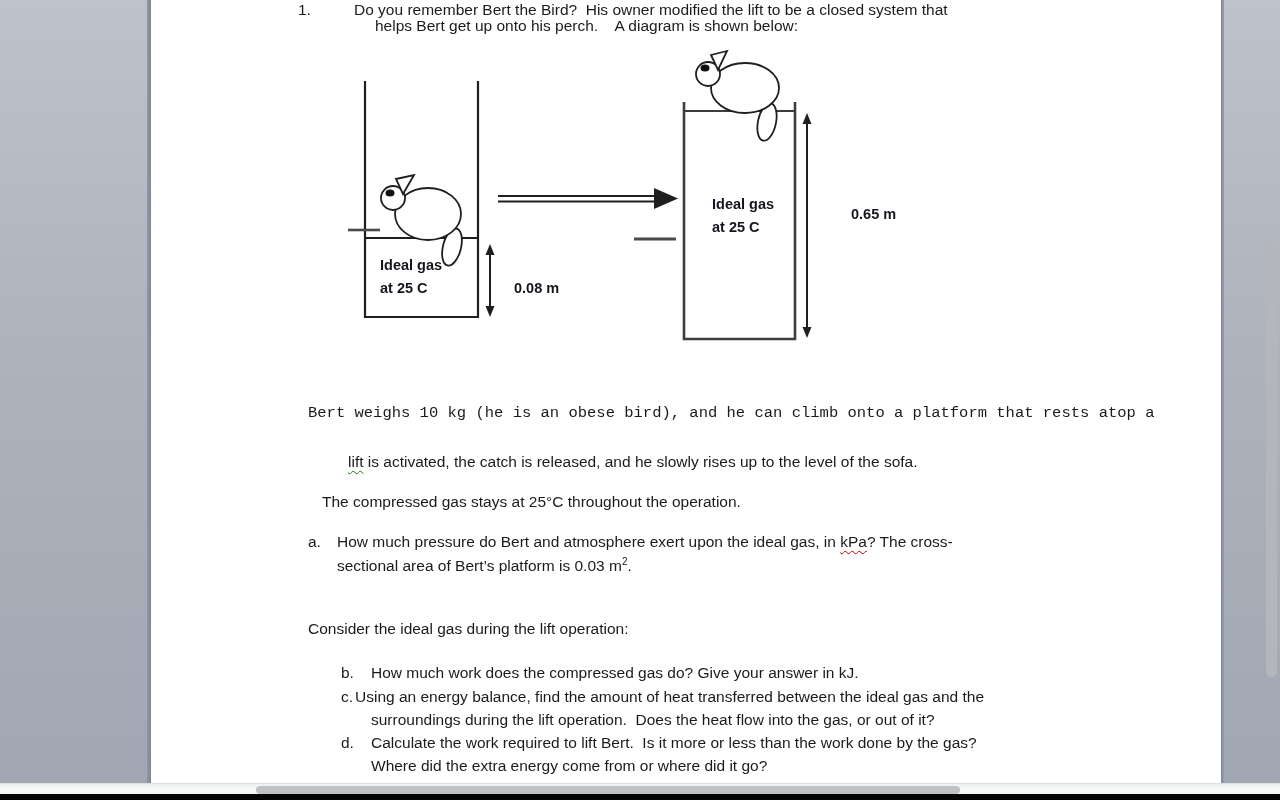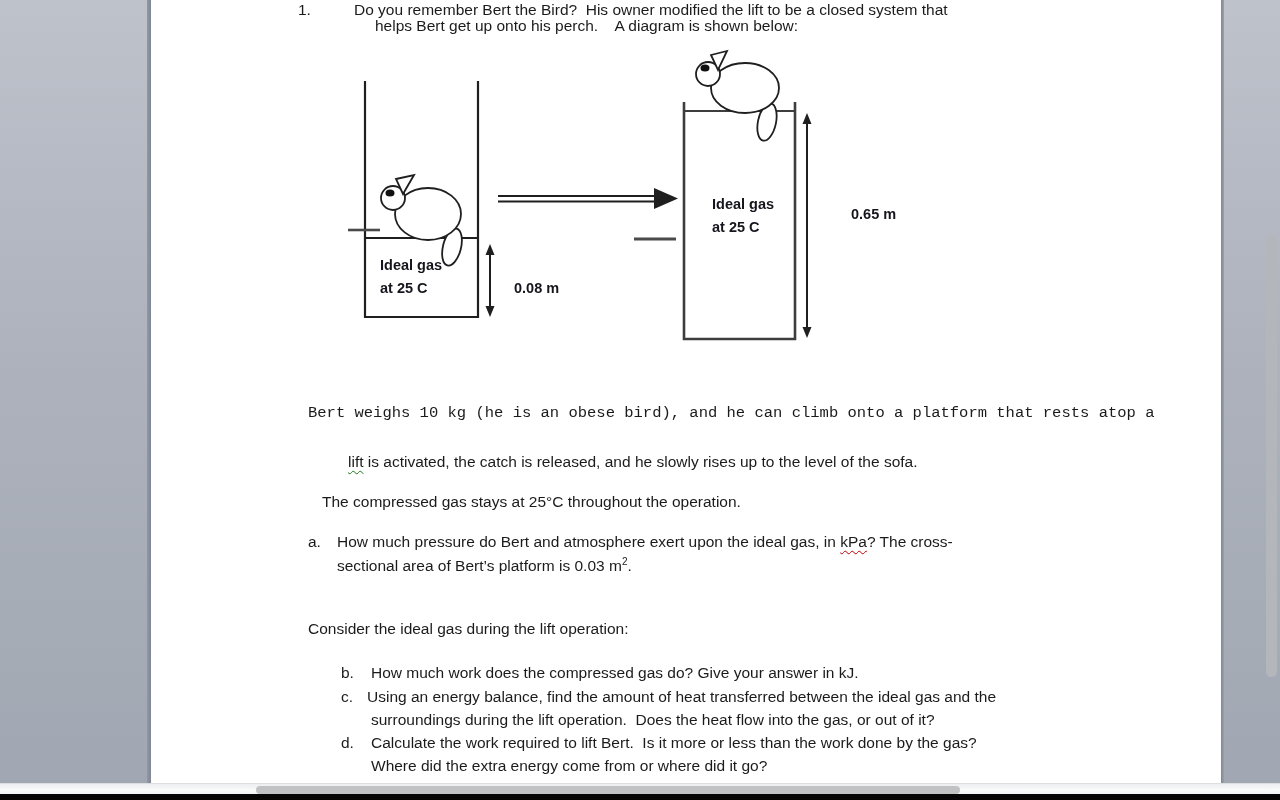--- a/index.html
+++ b/index.html
@@ -121,21 +121,21 @@
   <div class="tl" style="left:157px; top:532px;">a.</div>
   <div class="tl" style="left:186px; top:532px;"><span>How much pressure do Bert and atmosphere exert upon the ideal gas, in </span><span class="wavy-r">kPa</span><span>? The cross-</span></div>
   <div class="tl" style="left:186px; top:556px;"><span>sectional area of Bert’s platform is 0.03 m</span><sup>2</sup><span>.</span></div>
 
   <div class="tl" style="left:157px; top:619px;">Consider the ideal gas during the lift operation:</div>
 
   <div class="tl" style="left:190px; top:663px;">b.</div>
   <div class="tl" style="left:220px; top:663px;">How much work does the compressed gas do? Give your answer in kJ.</div>
 
   <div class="tl" style="left:190px; top:687px;">c.</div>
-  <div class="tl" style="left:216px; top:687px;">Using an energy balance, find the amount of heat transferred between the ideal gas and the</div>
+  <div class="tl" style="left:204px; top:687px;">Using an energy balance, find the amount of heat transferred between the ideal gas and the</div>
   <div class="tl" style="left:220px; top:710px;">surroundings during the lift operation.  Does the heat flow into the gas, or out of it?</div>
 
   <div class="tl" style="left:190px; top:733px;">d.</div>
   <div class="tl" style="left:220px; top:756px;">Where did the extra energy come from or where did it go?</div>
   <div class="tl" style="left:220px; top:733px;">Calculate the work required to lift Bert.  Is it more or less than the work done by the gas?</div>
 
 </div>
 
 <div class="vsb-track"></div>
 <div class="vsb-thumb"></div>

